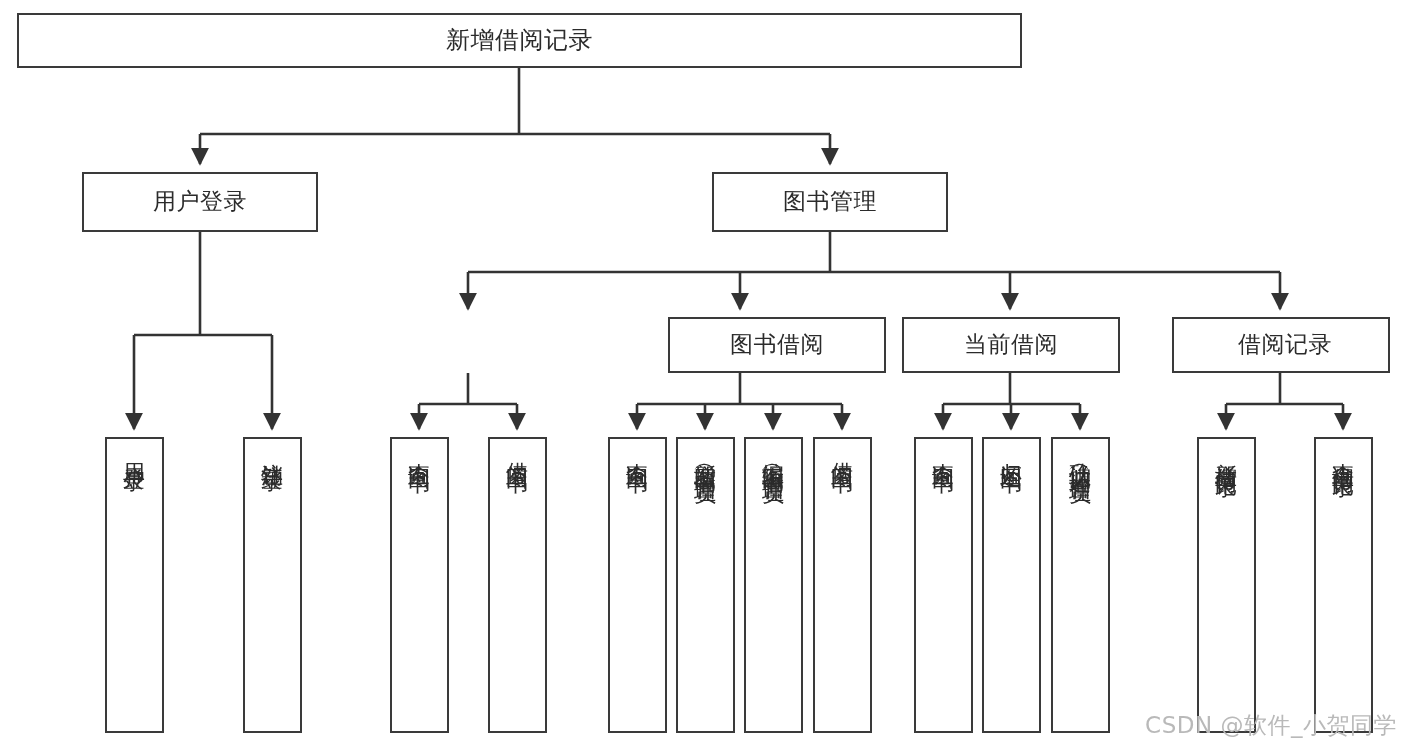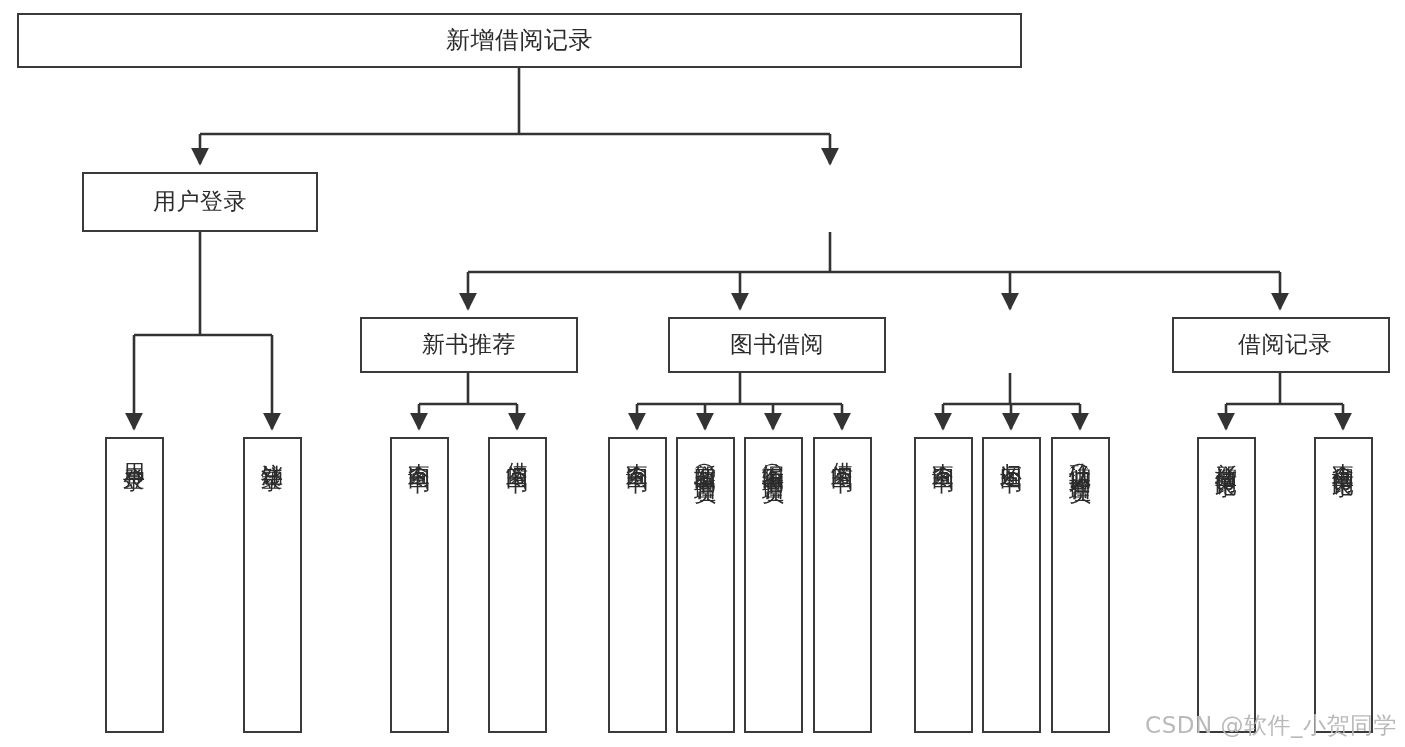--- a/index.html
+++ b/index.html
@@ -128,27 +128,30 @@
     </g>
   </svg>
 
   <div class="node horiz root" style="left:17px; top:13px; width:1005px; height:55px;">
     <span class="label">新增借阅记录</span>
   </div>
 
   <div class="node horiz" style="left:82px; top:172px; width:236px; height:60px;">
     <span class="label">用户登录</span>
   </div>
-
-  <div class="node horiz" style="left:360px; top:317px; width:218px; height:56px;">
-    <span class="label">新书推荐</span>
-  </div>
+  <div class="node horiz" style="left:712px; top:172px; width:236px; height:60px;">
+    <span class="label">图书管理</span>
+  </div>
+
   <div class="node horiz" style="left:632px; top:317px; width:218px; height:56px;margin-left:36px;">
     <span class="label">图书借阅</span>
   </div>
+  <div class="node horiz" style="left:902px; top:317px; width:218px; height:56px;">
+    <span class="label">当前借阅</span>
+  </div>
   <div class="node horiz" style="left:1172px; top:317px; width:218px; height:56px;padding-left:8px;">
     <span class="label">借阅记录</span>
   </div>
 
   <div class="node vert" style="left:105px; top:437px; width:59px; height:296px;">
     <span class="label">用户登录</span>
   </div>
   <div class="node vert" style="left:243px; top:437px; width:59px; height:296px;">
     <span class="label">注销登录</span>
   </div>

